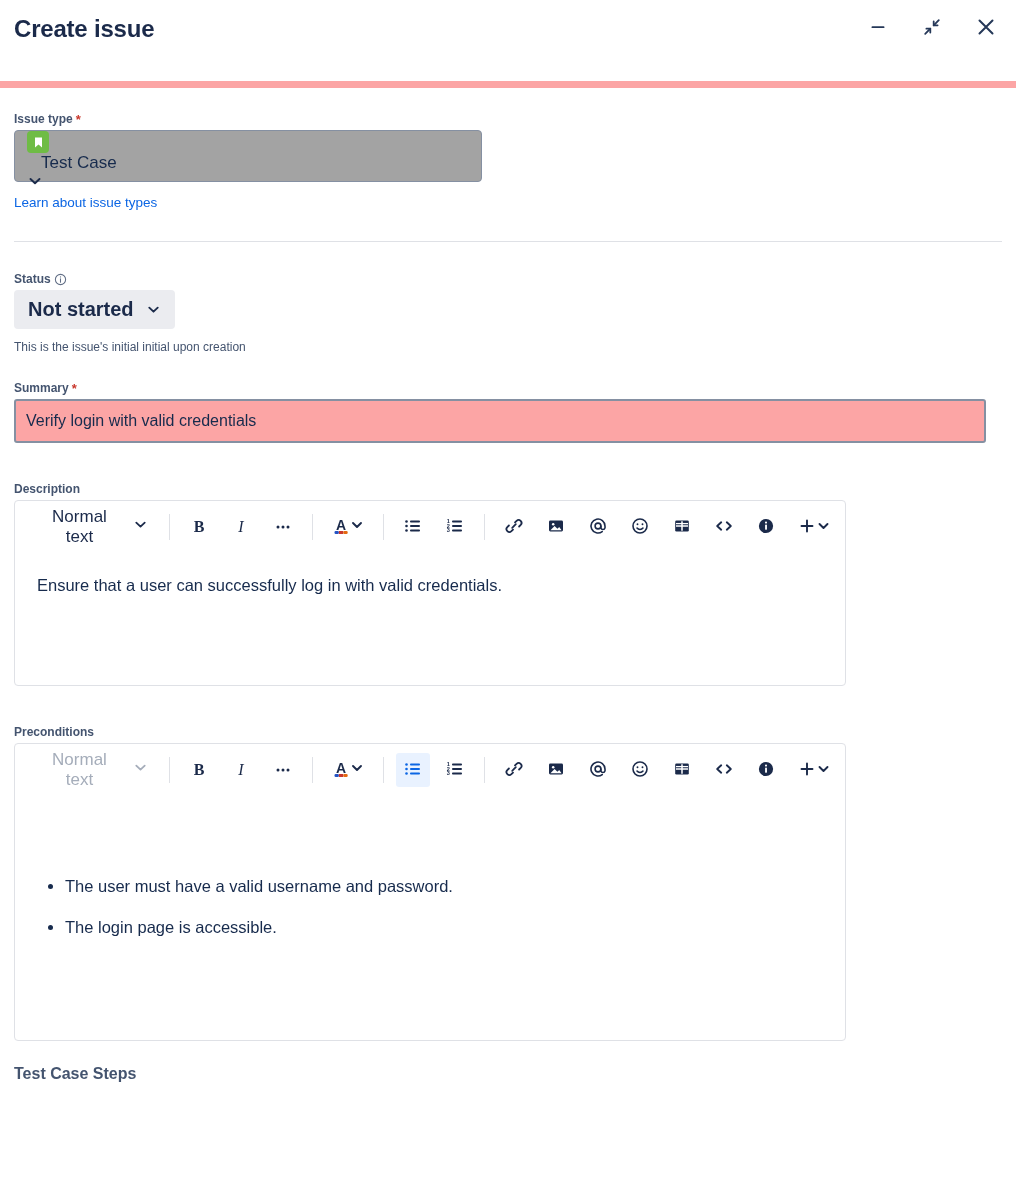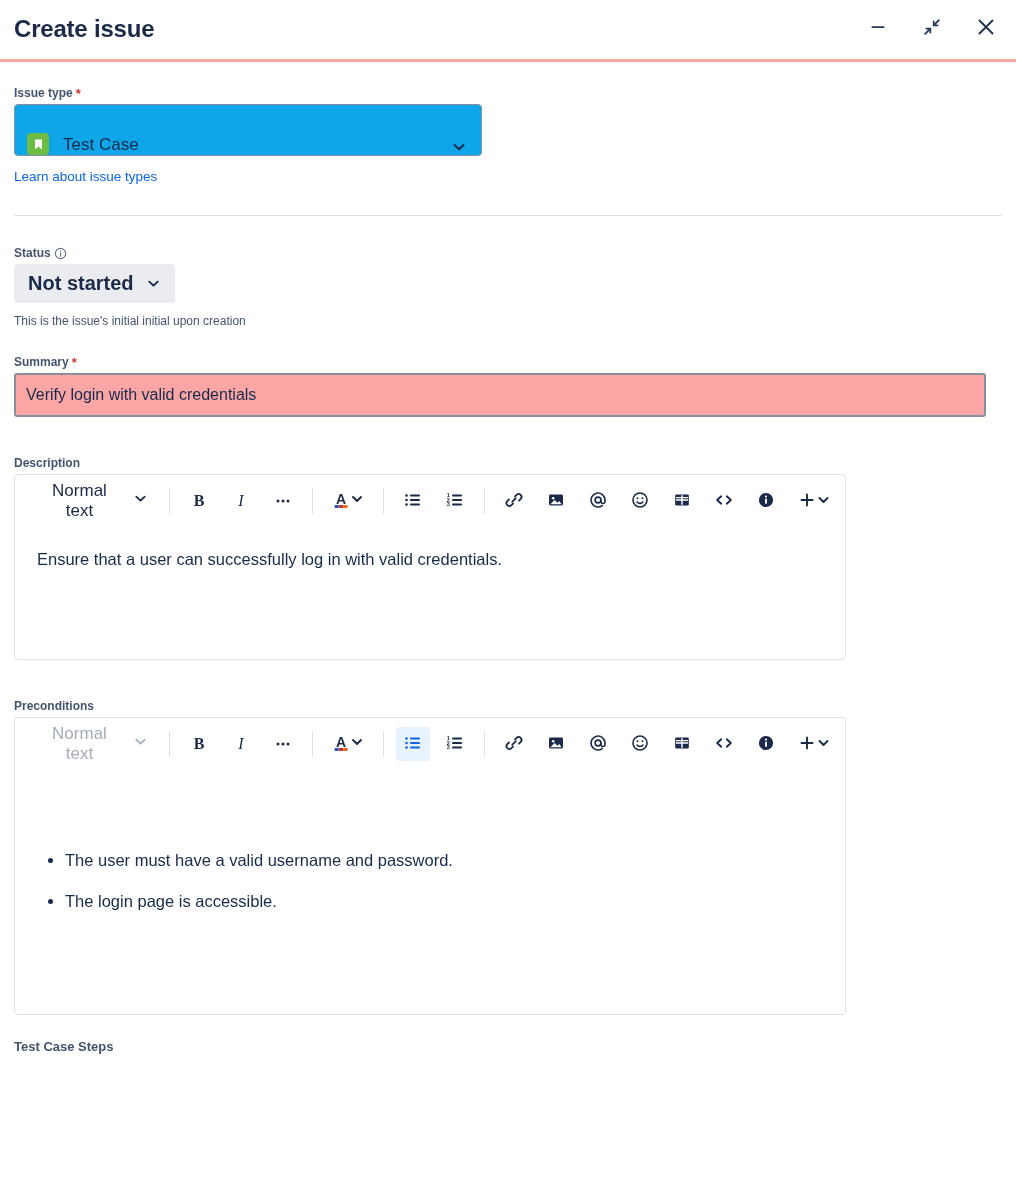--- a/index.html
+++ b/index.html
@@ -8,22 +8,22 @@
     width: 1016px; height: 1194px;
     background: #ffffff;
     font-family: "Liberation Sans", sans-serif;
     color: #172B4D;
     overflow: hidden;
   }
 
   
   .modal-header {
     position: relative;
-    height: 62px;
-    border-bottom: 3px solid #fca5a5;
+    height: 88px;
+    border-bottom: 7px solid #fca5a5;
     display: flex;
     align-items: flex-start;
     padding: 14px 16px 0 14px;
   }
   .modal-title {
     font-size: 24px;
     font-weight: 700;
     color: #1B2A4A;
     letter-spacing: -0.2px;
     line-height: 30px;
@@ -62,25 +62,26 @@
     display: inline-flex;
     color: #626F86;
   }
 
   
   .issue-type-wrap { padding-top: 24px; }
   .select-box {
     width: 468px; height: 52px;
     border: 1px solid #8590A2;
     border-radius: 4px;
-    background: #0ea5e9;
-    display: flex; align-items: flex-end;
+    background: #a3a3a3;
+    display: flex; align-items: flex-start;
     padding: 0 14px 0 12px;
     cursor: pointer;
     position: relative;
+    flex-direction: column;
   }
   .issue-type-icon {
     width: 22px; height: 22px;
     background: #6FBC45;
     border-radius: 4px;
     display: flex; align-items: center; justify-content: center;
     flex: 0 0 auto;
   }
   .select-value {
     font-size: 17px;
@@ -202,21 +203,21 @@
   }
   .editor-content.desc { min-height: 132px; }
   .editor-content.precond { min-height: 244px; padding-top: 78px; }
   .editor-content ul {
     margin: 0; padding-left: 28px;
   }
   .editor-content li { margin-bottom: 16px; }
   .editor-content li:last-child { margin-bottom: 8px; }
 
   .section-label-bottom {
-    font-size: 13px;
+    font-size: 16px;
     font-weight: 700;
     color: #44546F;
     padding-top: 24px;
   }
 </style>
 </head>
 <body>
 
 <div class="modal-header">
   <div class="modal-title">Create issue</div>

